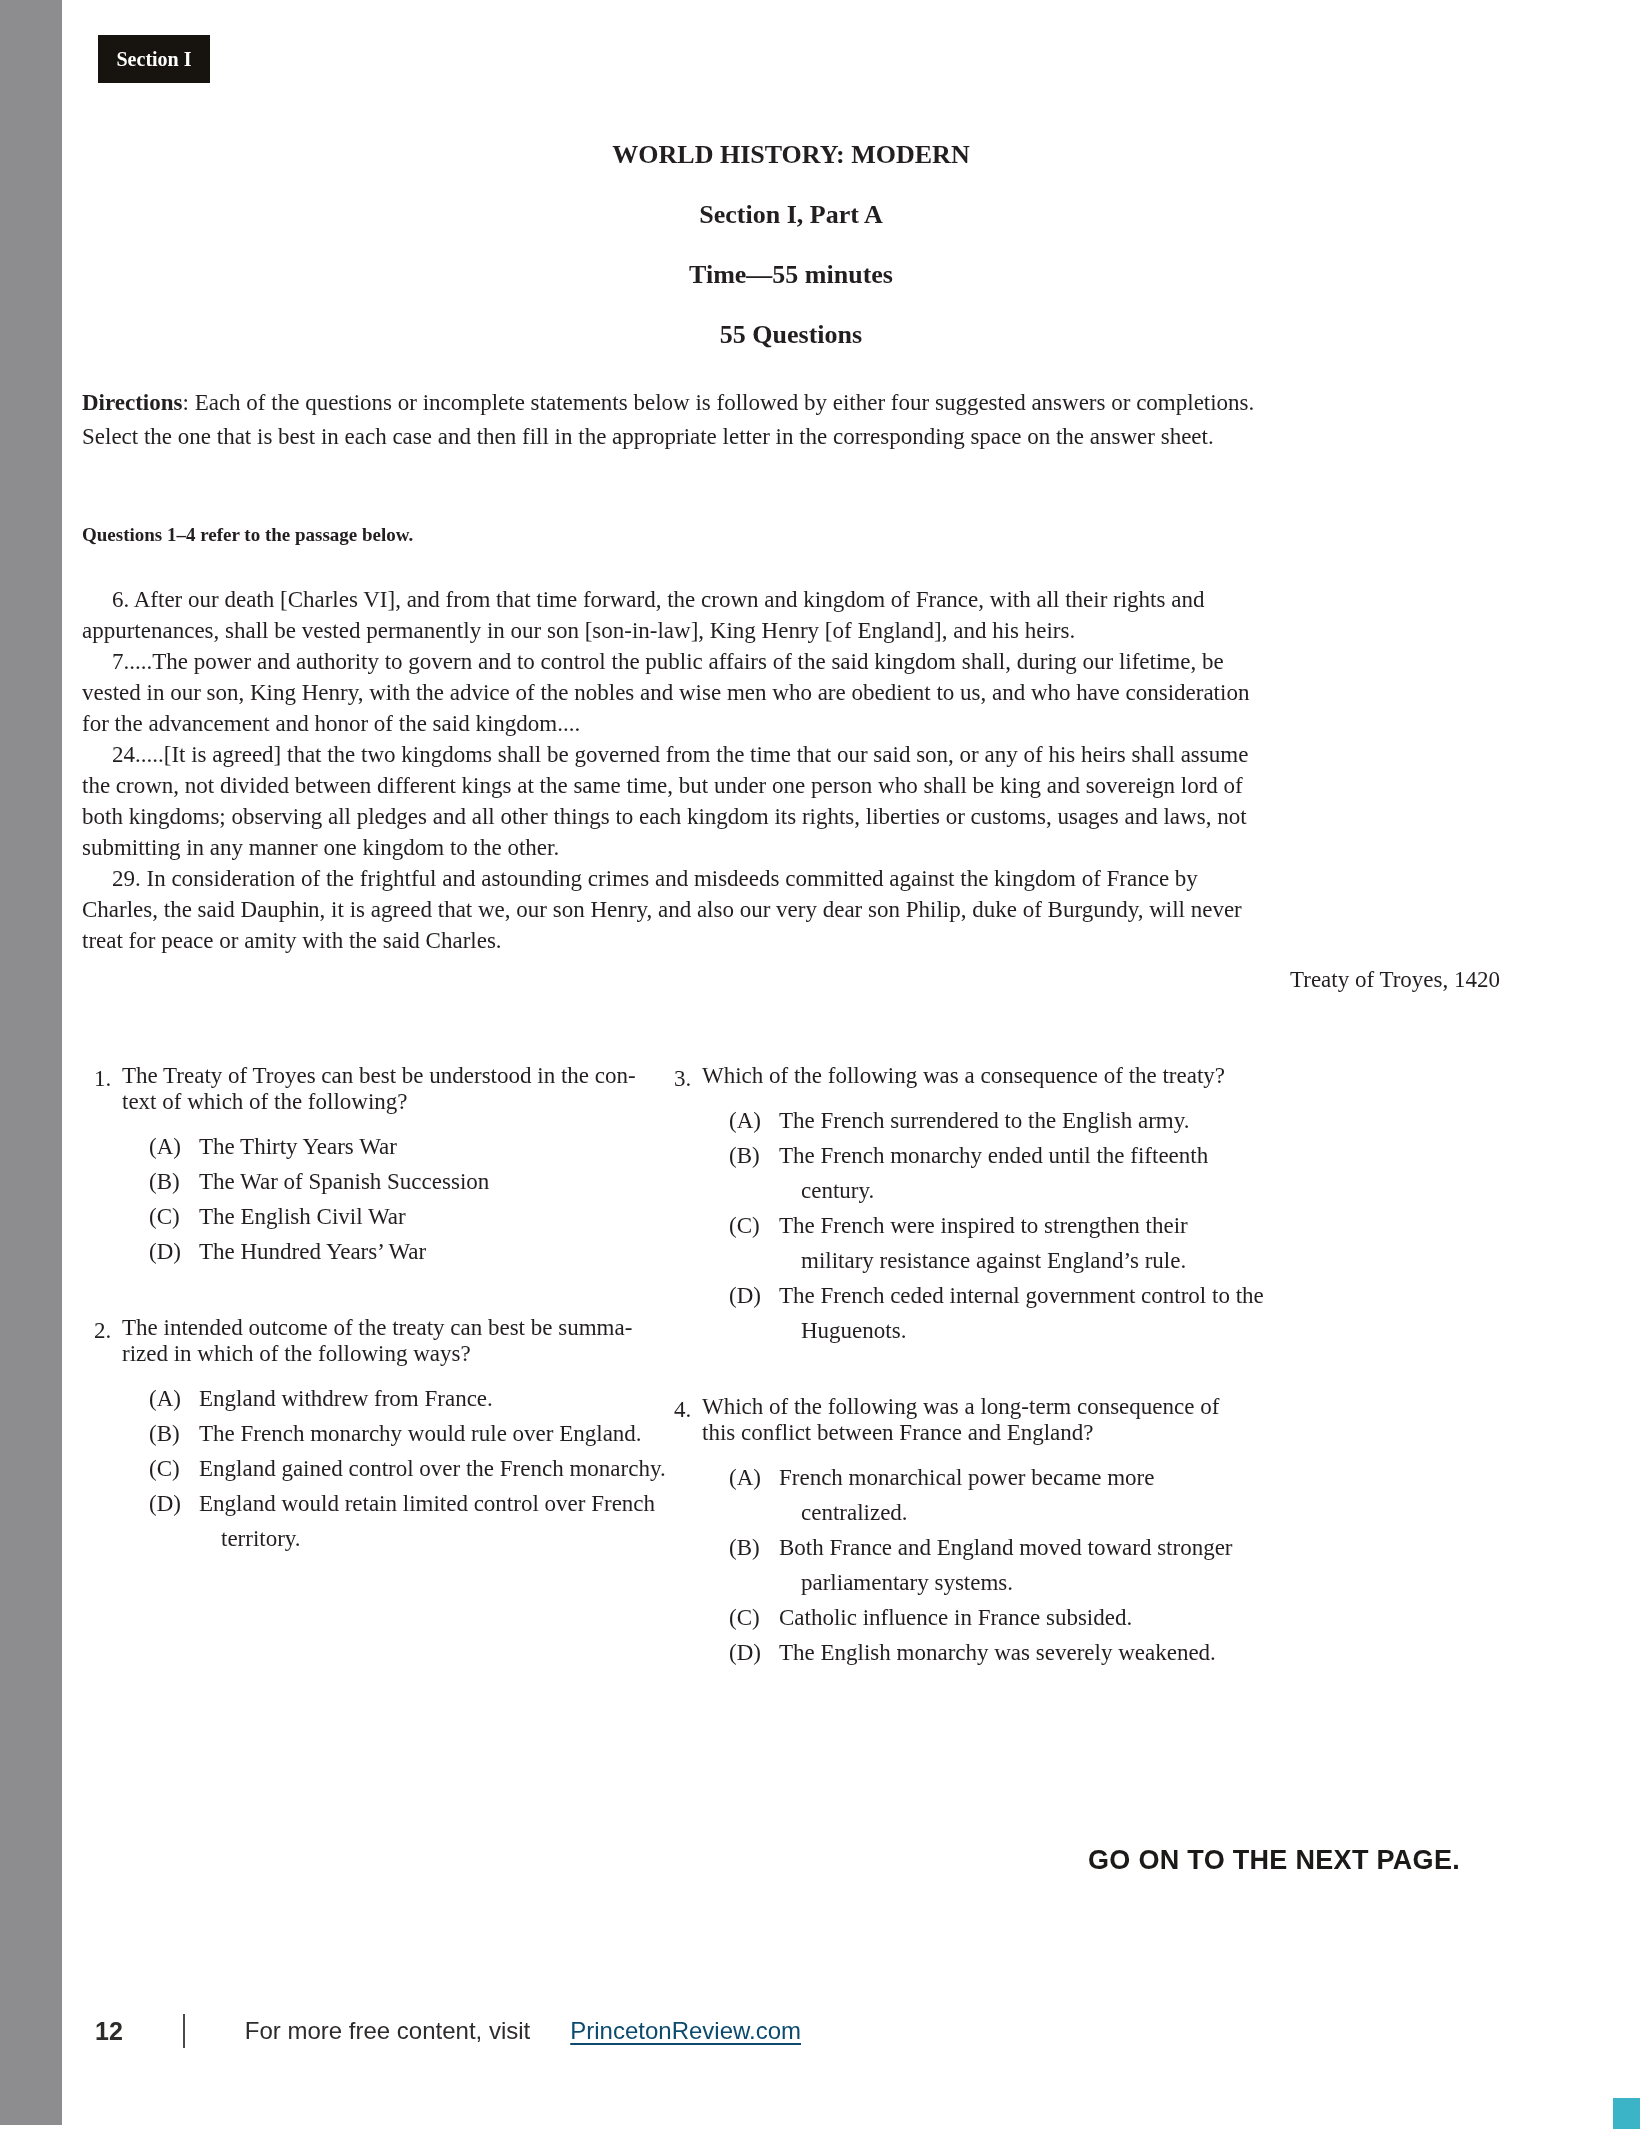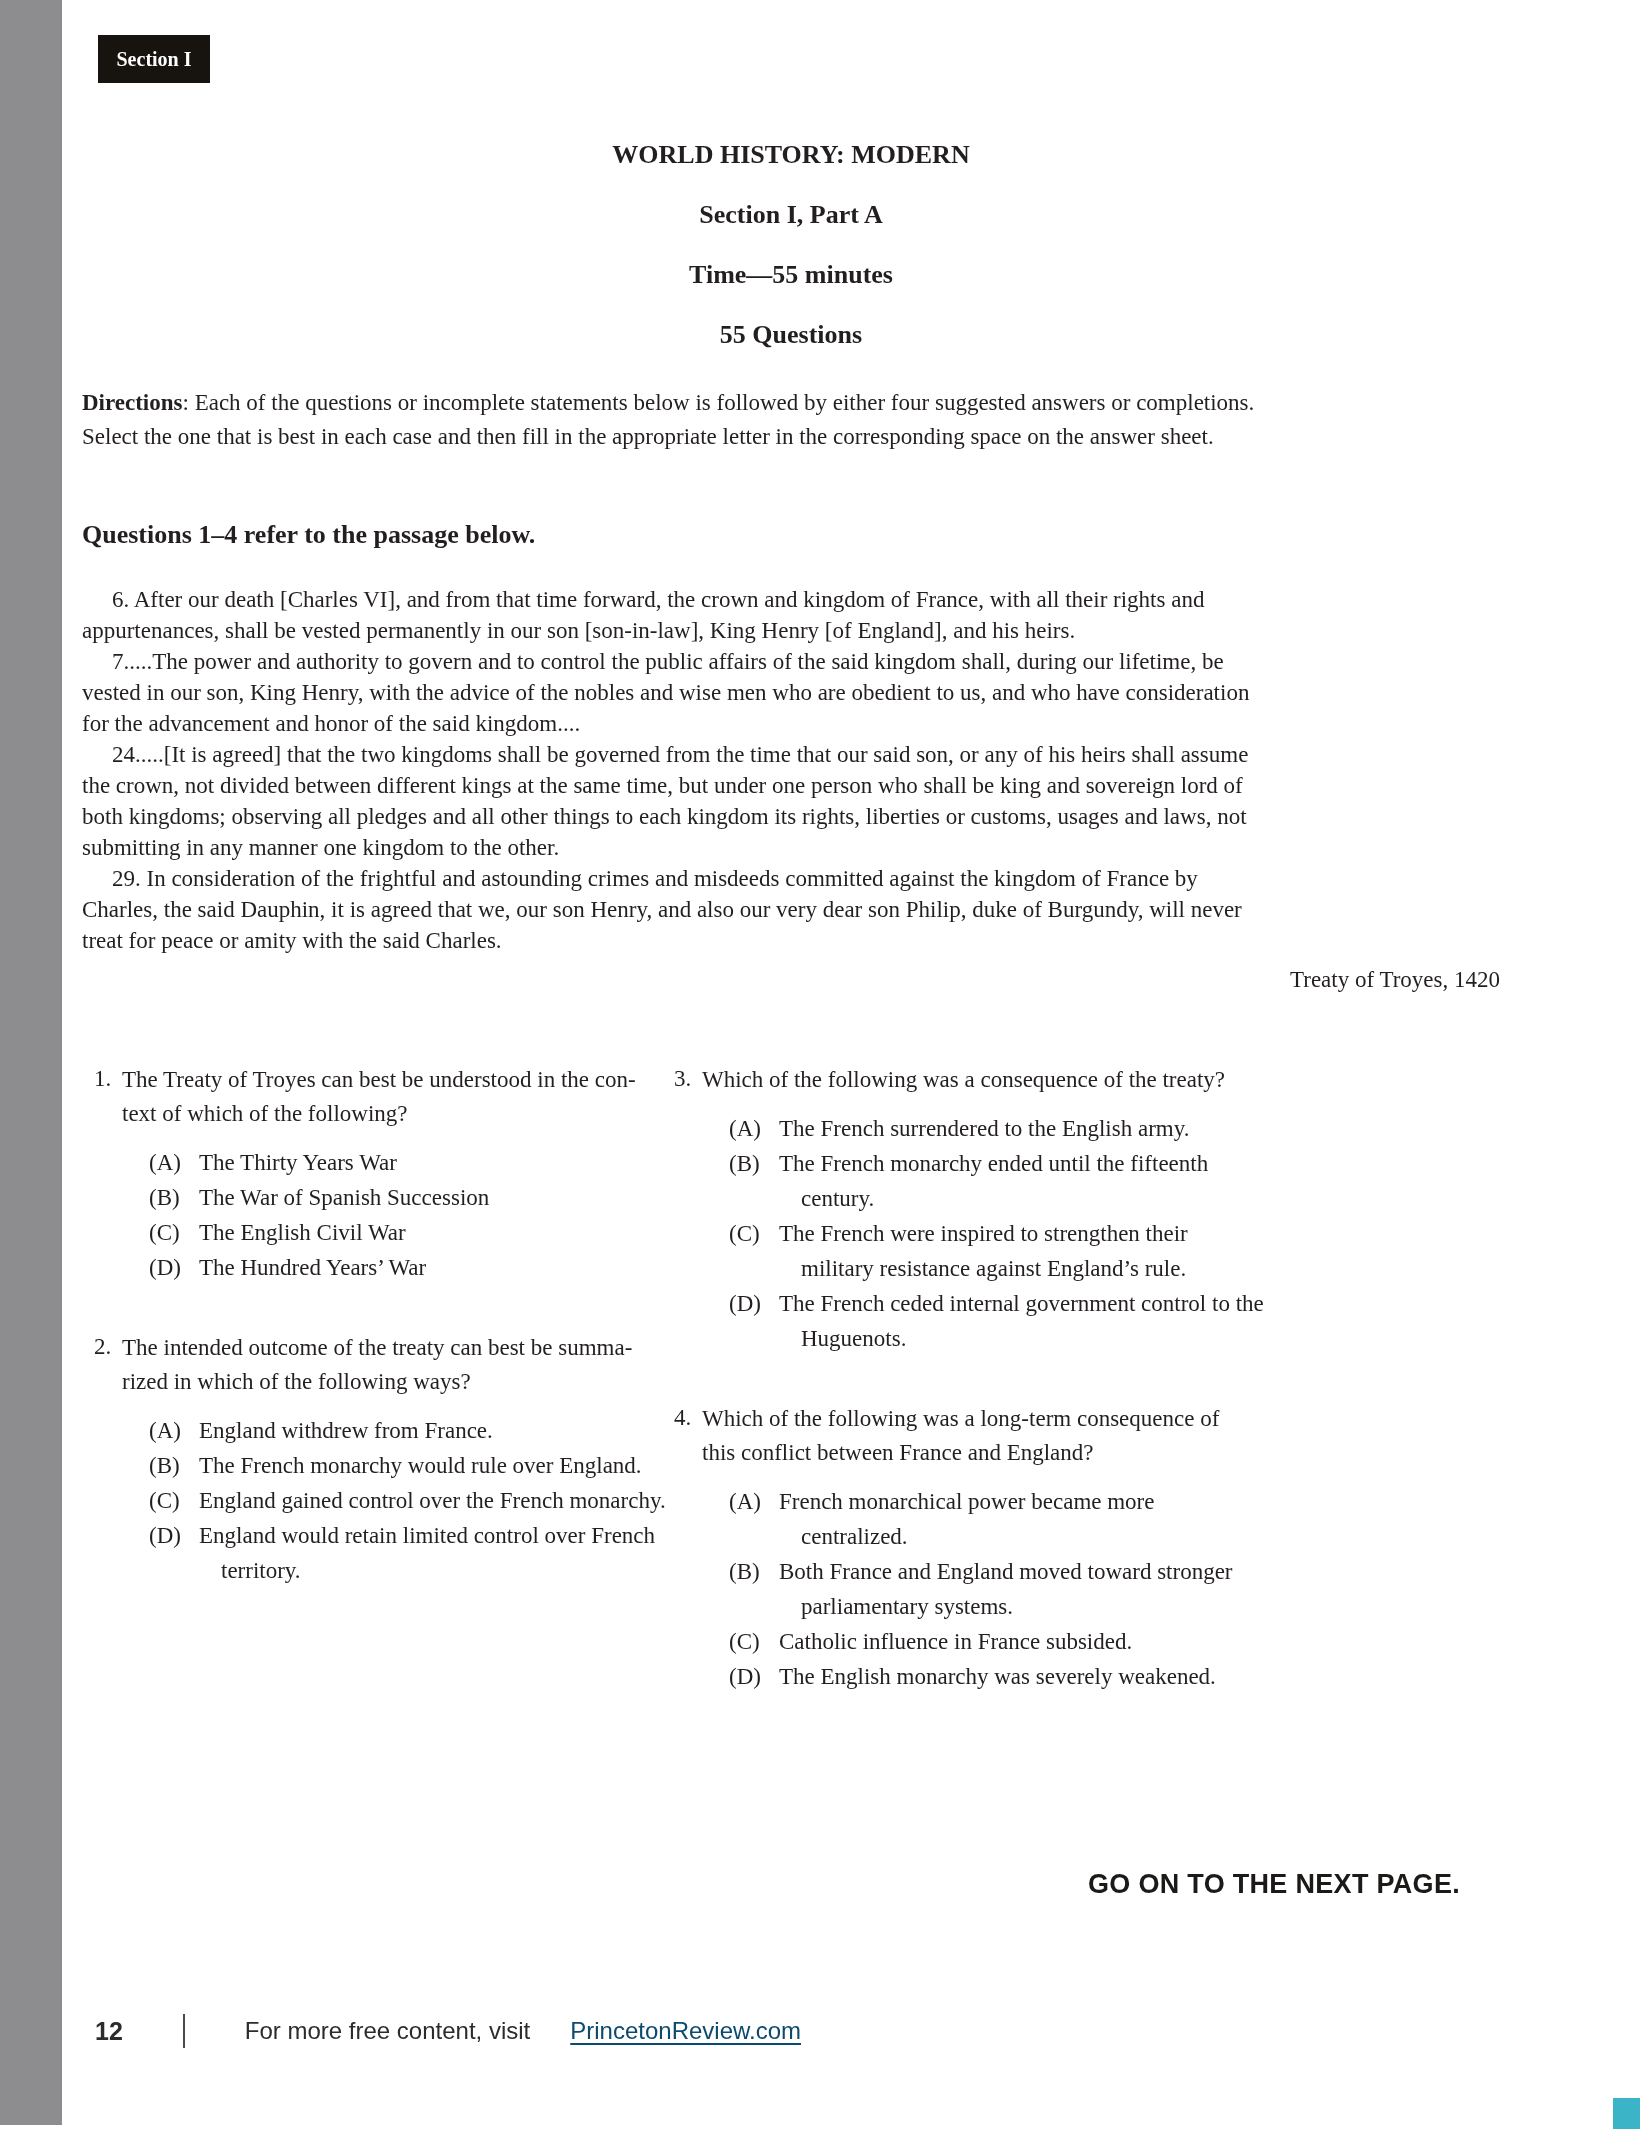--- a/index.html
+++ b/index.html
@@ -11,29 +11,29 @@
   .section-tab {
     position:absolute; left:98px; top:35px; width:112px; height:48px;
     background:#17140f; color:#ffffff; font-weight:bold; font-size:20px;
     display:flex; align-items:center; justify-content:center;
   }
   .content { position:absolute; left:82px; right:140px; top:0; }
   .headers { margin-top:140px; text-align:center; }
   .headers .h-line { font-weight:bold; font-size:26px; line-height:30px; margin:0 0 30px 0; }
   .directions { margin:36px 0 0 0; font-size:23px; line-height:34px; white-space:pre-line; }
   .dir-label { font-weight:bold; }
-  .passage-intro { margin:66px 0 0 0; font-weight:bold; font-size:26px; line-height:30px; }
+  .passage-intro { margin:66px 0 0 0; font-weight:bold; font-size:19px; line-height:30px; }
   .passage { margin-top:34px; }
   .passage p { margin:0; font-size:23px; line-height:31px; white-space:pre-line; text-indent:30px; }
   .attribution { margin-top:8px; text-align:right; font-size:23px; line-height:31px; }
   .questions { margin:68px 0 0 12px; display:grid; grid-template-columns:572px 1fr; column-gap:8px; }
   .question { position:relative; padding-left:28px; font-size:23px; }
   .question + .question { margin-top:46px; }
   .q-num { position:absolute; left:0; top:0; line-height:31px; }
-  .q-text { line-height:34px; white-space:pre-line; }
+  .q-text { line-height:26px; white-space:pre-line; }
   .options { margin-top:14px; margin-left:27px; }
   .option { position:relative; padding-left:50px; line-height:35px; }
   .opt-label { position:absolute; left:0; top:0; }
   .opt-text { white-space:pre-line; padding-left:22px; text-indent:-22px; }
   .go-on {
     margin-top:175px; text-align:right; padding-right:40px;
     font-family:"Liberation Sans", sans-serif; font-weight:bold; font-size:27px;
     letter-spacing:0.3px; color:#1c1a18;
   }
   .footer {

